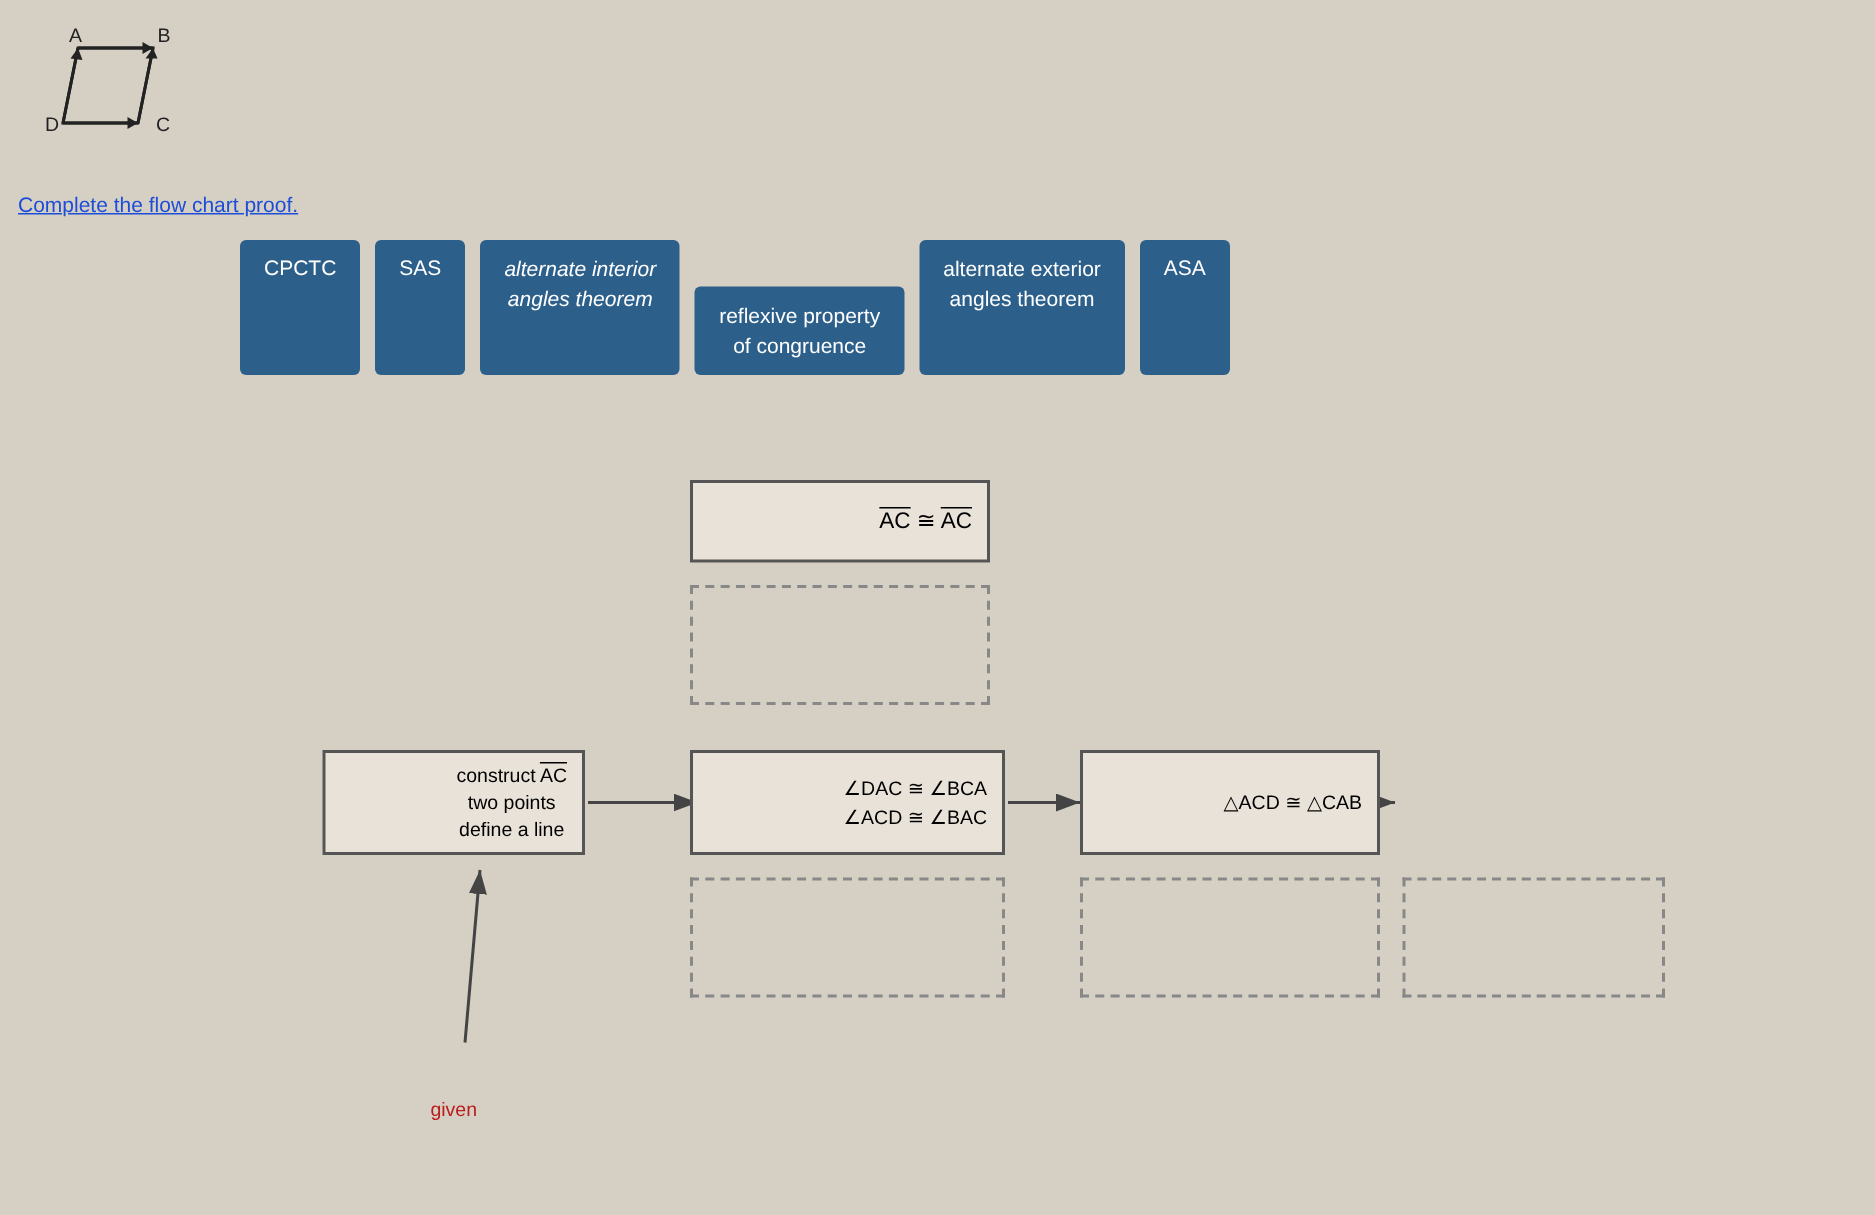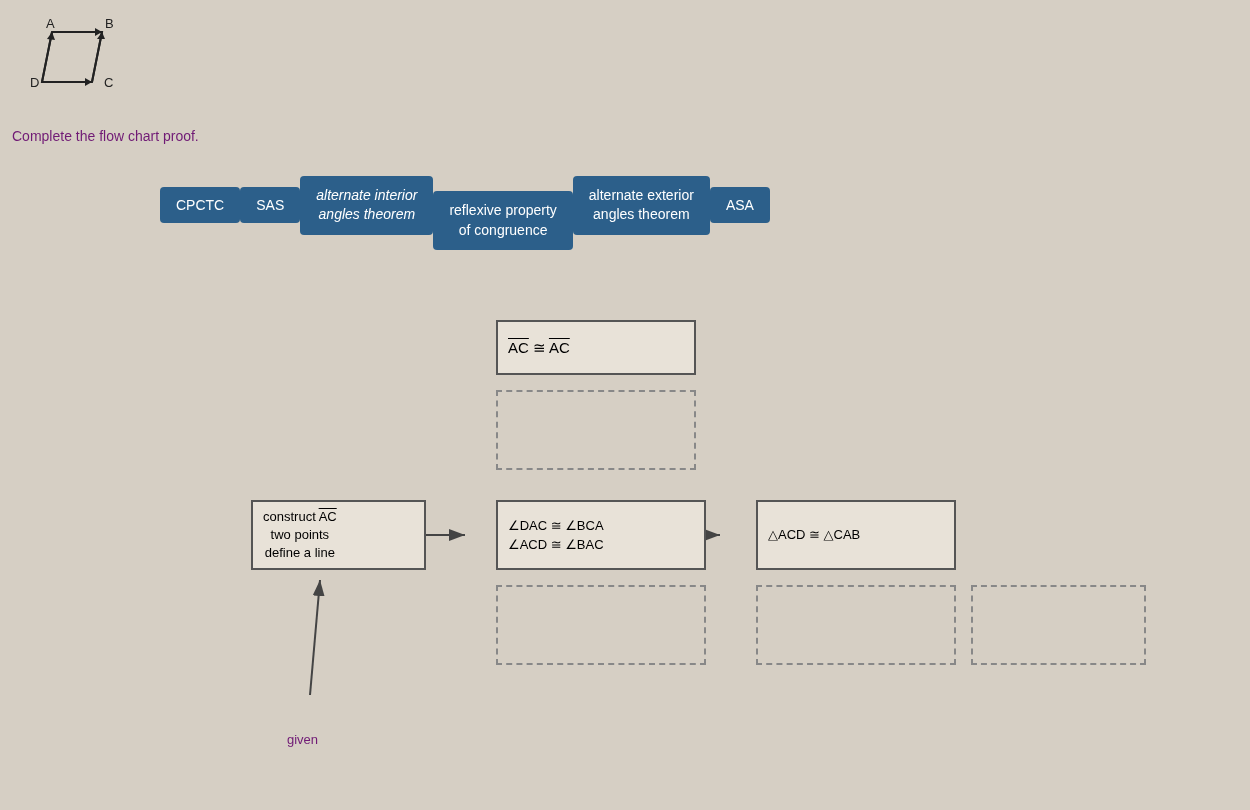--- a/index.html
+++ b/index.html
@@ -26,21 +26,21 @@
       height: 100px;
     }
 
     
     .answer-bank {
       position: absolute;
       top: 160px;
       left: 160px;
       display: flex;
       flex-direction: row;
-      align-items: center;
+      gap: 10px;
     }
 
     .answer-chip {
       background-color: #2c5f8a;
       color: #fff;
       border-radius: 4px;
       padding: 10px 16px;
       font-size: 14px;
       text-align: center;
       cursor: pointer;
@@ -62,25 +62,24 @@
     }
 
     
     .fc-box {
       position: absolute;
       border: 2px solid #555;
       background: #e8e2d8;
       text-align: center;
       display: flex;
       align-items: center;
-      justify-content: flex-start;
+      justify-content: flex-end;
       font-size: 14px;
       line-height: 1.4;
       padding: 6px 10px;
-      margin-left: 36px;
     }
 
     .fc-box.dashed {
       border: 2px dashed #888;
       background: transparent;
     }
 
     
     .arrows-svg {
       position: absolute;
@@ -116,21 +115,21 @@
     <line x1="80" y1="70" x2="90" y2="20" stroke="#222" stroke-width="2"></line>
     <polygon points="90,20 85,27 93,27" fill="#222"></polygon>
 
     <text x="34" y="16" font-size="13" fill="#222" font-family="Arial">A</text>
     <text x="93" y="16" font-size="13" fill="#222" font-family="Arial">B</text>
     <text x="92" y="75" font-size="13" fill="#222" font-family="Arial">C</text>
     <text x="18" y="75" font-size="13" fill="#222" font-family="Arial">D</text>
   </svg>
 </div>
 
-<div style="position:absolute; top:128px; left:12px; font-size:14px; color:#701a75;">Complete the flow chart proof.</div>
+<div style="position:absolute; top:128px; left:12px; font-size:14px; color:#1d4ed8;text-decoration:underline;">Complete the flow chart proof.</div>
 
 <div class="answer-bank">
   <div class="answer-chip">CPCTC</div>
   <div class="answer-chip">SAS</div>
   <div class="answer-chip multi-line" style="white-space:pre-line;font-style:italic;">alternate interior
 angles theorem</div>
   <div class="answer-chip multi-line" style="white-space:pre-line;margin-top:31px;">reflexive property
 of congruence</div>
   <div class="answer-chip multi-line" style="white-space:pre-line;">alternate exterior
 angles theorem</div>
@@ -178,15 +177,15 @@
   </div>
 
   <div class="fc-box dashed" style="left:720px; top:305px; width:200px; height:80px;">
   </div>
 
 
   <div class="fc-box dashed" style="left:935px; top:305px; width:175px; height:80px;">
   </div>
 
 
-  <div style="position:absolute; left:215px; top:452px; width:175px; text-align:center; font-size:13px; color:#701a75;">given</div>
+  <div style="position:absolute; left:215px; top:452px; width:175px; text-align:center; font-size:13px; color:#b91c1c;">given</div>
 
 </div>
 
 </body></html>

